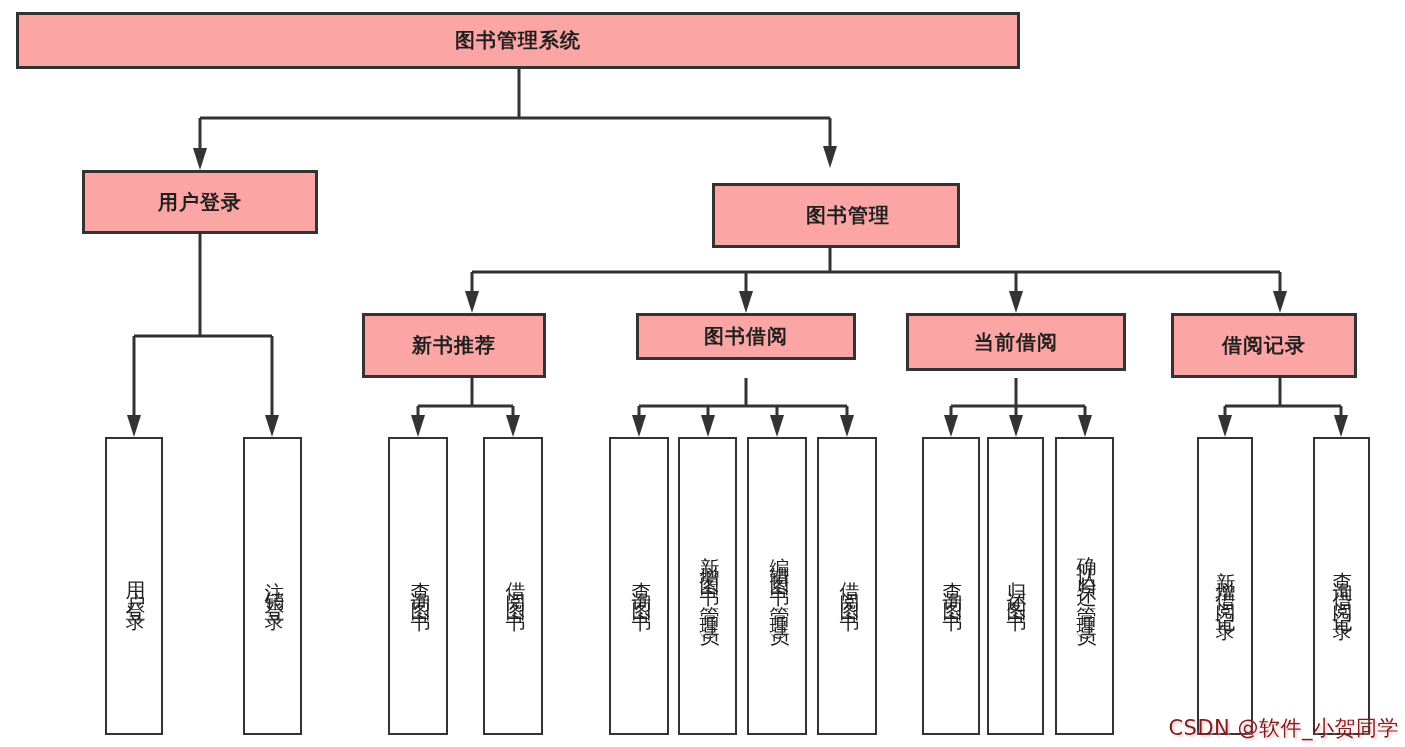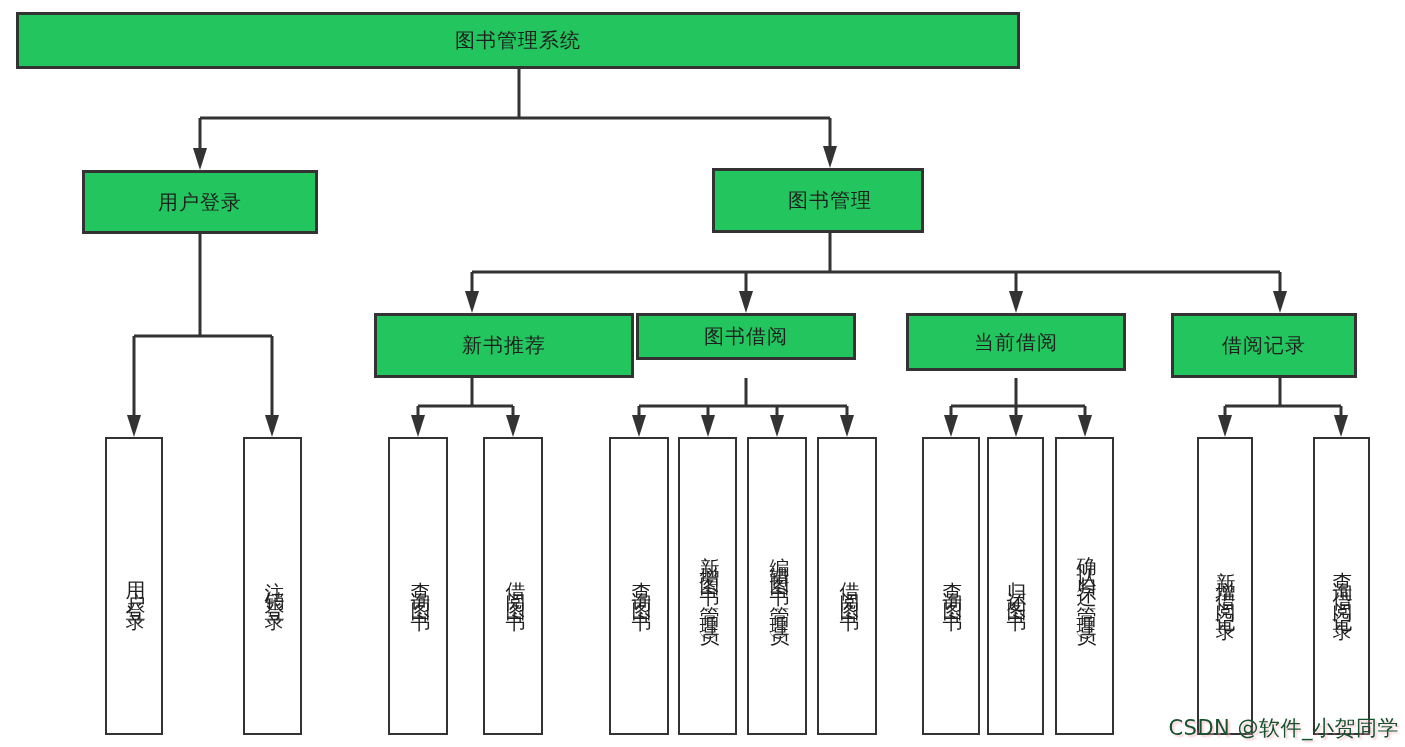--- a/index.html
+++ b/index.html
@@ -7,68 +7,69 @@
     position:relative;
     width:1405px;height:747px;
     background:#ffffff;
     font-family:"DejaVu Sans","Liberation Sans",sans-serif;
     overflow:hidden;
   }
   svg.connectors{position:absolute;left:0;top:0;width:1405px;height:747px;}
   .node{
     position:absolute;
     box-sizing:border-box;
-    background:#22c55e;
+    background:#fca5a5;
     border:3px solid #333333;
     color:#1f1f1f;
     display:flex;align-items:center;justify-content:center;
     font-size:20px;
     letter-spacing:1px;
     white-space:nowrap;
+    font-weight:bold;
   }
   .leaf{
     position:absolute;
     box-sizing:border-box;
     top:437px;height:298px;
     background:#ffffff;
     border:2.5px solid #333333;
     color:#1f1f1f;
     display:block;
     writing-mode:vertical-rl;
     text-orientation:mixed;
     font-size:20px;
     letter-spacing:10px;
     line-height:51px;
     text-align:center;
   }
   #node-root{left:16px;top:12px;width:1004px;height:57px;}
   #node-user-login{left:82px;top:170px;width:236px;height:64px;}
-  #node-book-mgmt{left:712px;top:168px;width:212px;height:65px;padding-left:24px;}
-  #node-new-book{left:374px;top:313px;width:260px;height:65px;}
+  #node-book-mgmt{left:712px;top:183px;width:248px;height:65px;padding-left:24px;}
+  #node-new-book{left:362px;top:313px;width:184px;height:65px;}
   #node-book-borrow{left:636px;top:313px;width:220px;height:47px;}
   #node-current-borrow{left:906px;top:313px;width:220px;height:58px;}
   #node-borrow-records{left:1171px;top:313px;width:186px;height:65px;}
   #leaf-0{left:105px;width:58px;}
   #leaf-1{left:243px;width:59px;}
   #leaf-2{left:388px;width:60px;}
   #leaf-3{left:483px;width:60px;}
   #leaf-4{left:609px;width:60px;}
   #leaf-5{left:678px;width:59px;}
   #leaf-6{left:747px;width:60px;}
   #leaf-7{left:817px;width:60px;}
   #leaf-8{left:922px;width:58px;}
   #leaf-9{left:987px;width:57px;}
   #leaf-10{left:1055px;width:59px;}
   #leaf-11{left:1197px;width:56px;}
   #leaf-12{left:1313px;width:57px;}
   .watermark{
     position:absolute;
     right:6px;bottom:5px;
     font-size:21px;
-    color:#14532d;
+    color:#7f1d1d;
     letter-spacing:0.5px;
     text-shadow:2px 2px 2px rgba(248,170,185,0.65);
   }
 </style>
 </head>
 <body>
 
 <div class="canvas">
 
   <svg class="connectors" viewBox="0 0 1405 747">

